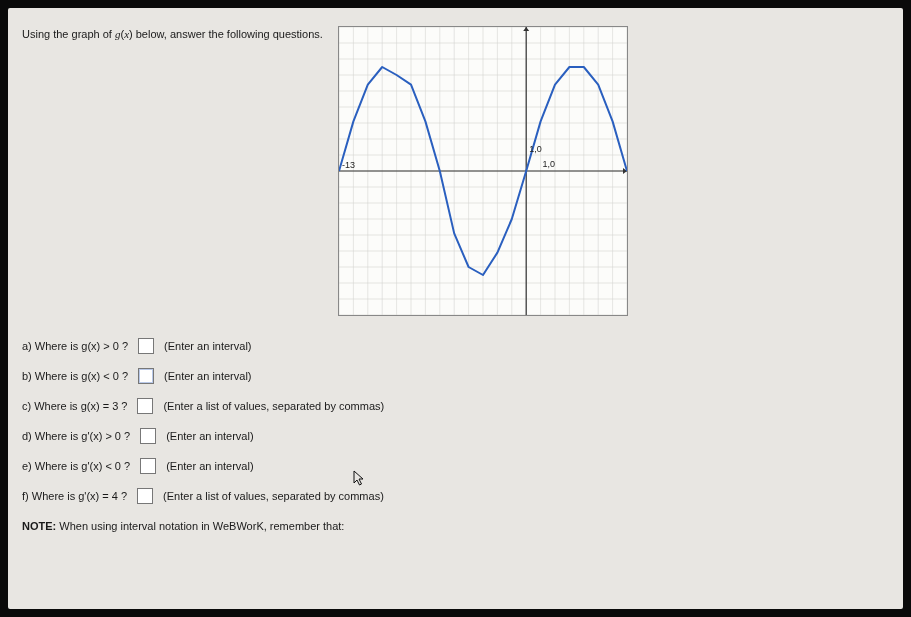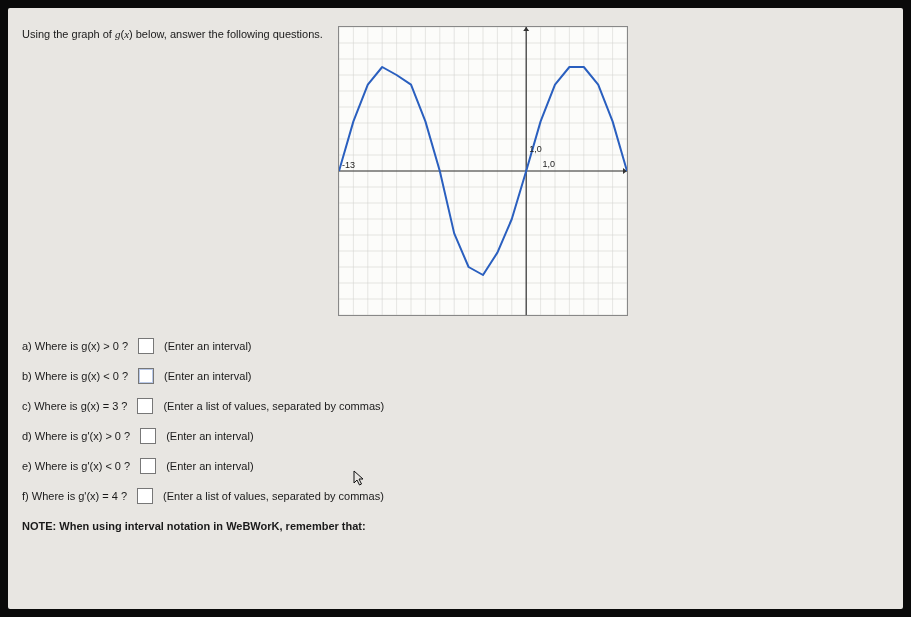--- a/index.html
+++ b/index.html
@@ -57,21 +57,20 @@
     background: #fff;
     display: inline-block;
   }
   .input-box.focused {
     box-shadow: 0 0 0 1px rgba(80,120,200,.4) inset;
   }
   .note {
     margin-top: 6px;
     font-size: 11px;
     line-height: 1.5;
-    font-weight: bold;
   }
   .note .indent { padding-left: 24px; display:block; }
   .math { font-style: italic; font-family: 'Times New Roman', serif; }
   .cursor {
     position:absolute;
     left: 345px;
     top: 462px;
     font-size: 14px;
     pointer-events: none;
   }

